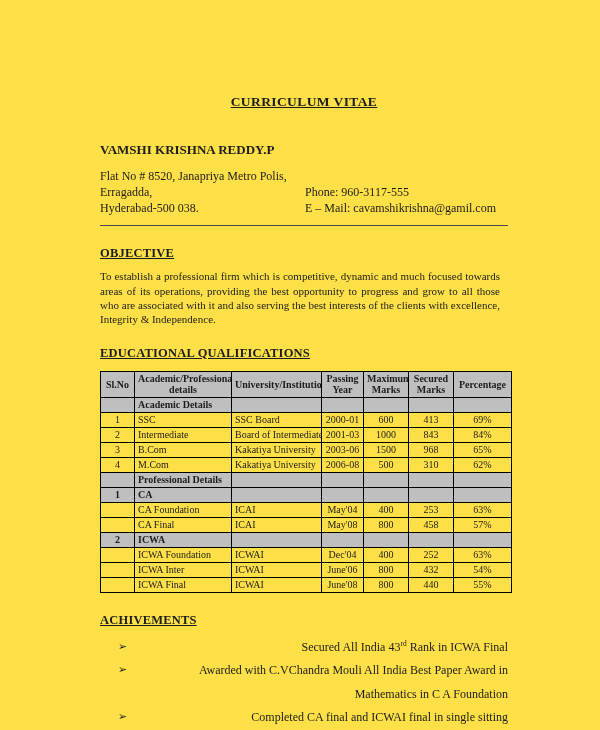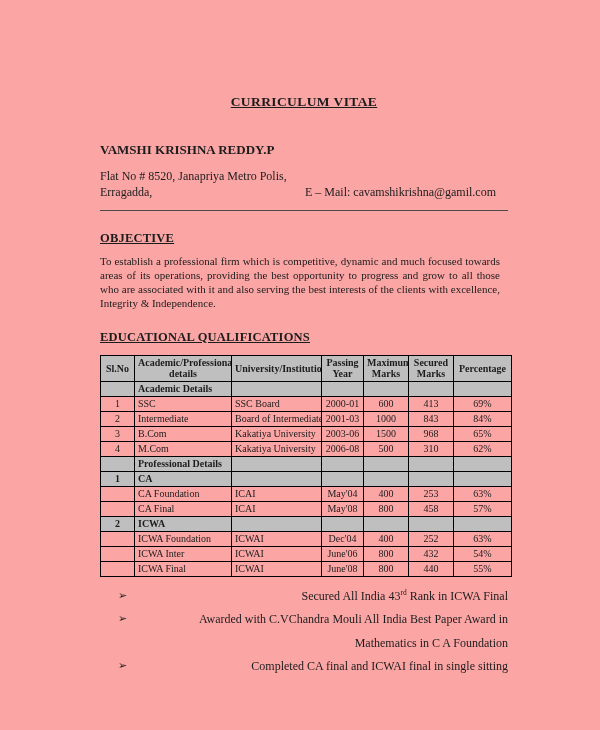--- a/index.html
+++ b/index.html
@@ -1,19 +1,19 @@
 <!DOCTYPE html>
 <html><head>
 <meta charset="utf-8">
 <style>
   html, body { margin:0; padding:0; background:#ffffff; }
   .page {
     width:600px; height:730px; box-sizing:border-box;
     padding:94px 92px 0 100px;
-    background:#fca5a5; color:#1c1c1c;
+    background:#fde047; color:#1c1c1c;
     font-family:"Liberation Serif","DejaVu Serif",serif;
     position:relative; overflow:hidden;
   }
   .doc-title {
     text-align:center; font-weight:bold; font-size:13.5px;
     text-decoration:underline; letter-spacing:0.4px;
     margin:0 0 32px 0;
   }
   .contact-name { font-weight:bold; font-size:13px; margin-bottom:11px; }
   .contact-grid {
@@ -65,20 +65,22 @@
 <div class="page">
 
   <div class="doc-title">CURRICULUM VITAE</div>
 
   <div>
     <div class="contact-name">VAMSHI KRISHNA REDDY.P</div>
     <div class="contact-grid">
       <span>Flat No # 8520, Janapriya Metro Polis,</span>
       <span></span>
       <span>Erragadda,</span>
+      <span>Phone: 960-3117-555</span>
+      <span>Hyderabad-500 038.</span>
       <span>E – Mail: cavamshikrishna@gamil.com</span>
     </div>
   </div>
 
   <hr class="rule">
 
   <div class="section-heading">OBJECTIVE</div>
   <p class="objective-text">To establish a professional firm which is competitive, dynamic and much focused towards areas of its operations, providing the best opportunity to progress and grow to all those who are associated with it and also serving the best interests of the clients with excellence, Integrity &amp; Independence.</p>
 
   <div class="section-heading">EDUCATIONAL QUALIFICATIONS</div>
@@ -218,20 +220,21 @@
           <td>ICWA Final</td>
           <td>ICWAI</td>
           <td>June'08</td>
           <td>800</td>
           <td>440</td>
           <td>55%</td>
         </tr>
       </tbody>
   </table>
 
+  <div class="section-heading">ACHIVEMENTS</div>
 
   <div class="ach-list">
     <div class="ach-item">
       <span class="ach-bullet">➢</span>
       <span class="ach-text"><span>Secured All India 43</span><sup>rd</sup><span> Rank in ICWA Final</span></span>
     </div>
     <div class="ach-item">
       <span class="ach-bullet">➢</span>
       <span class="ach-text">Awarded with C.VChandra Mouli All India Best Paper Award in Mathematics in C A Foundation</span>
     </div>

